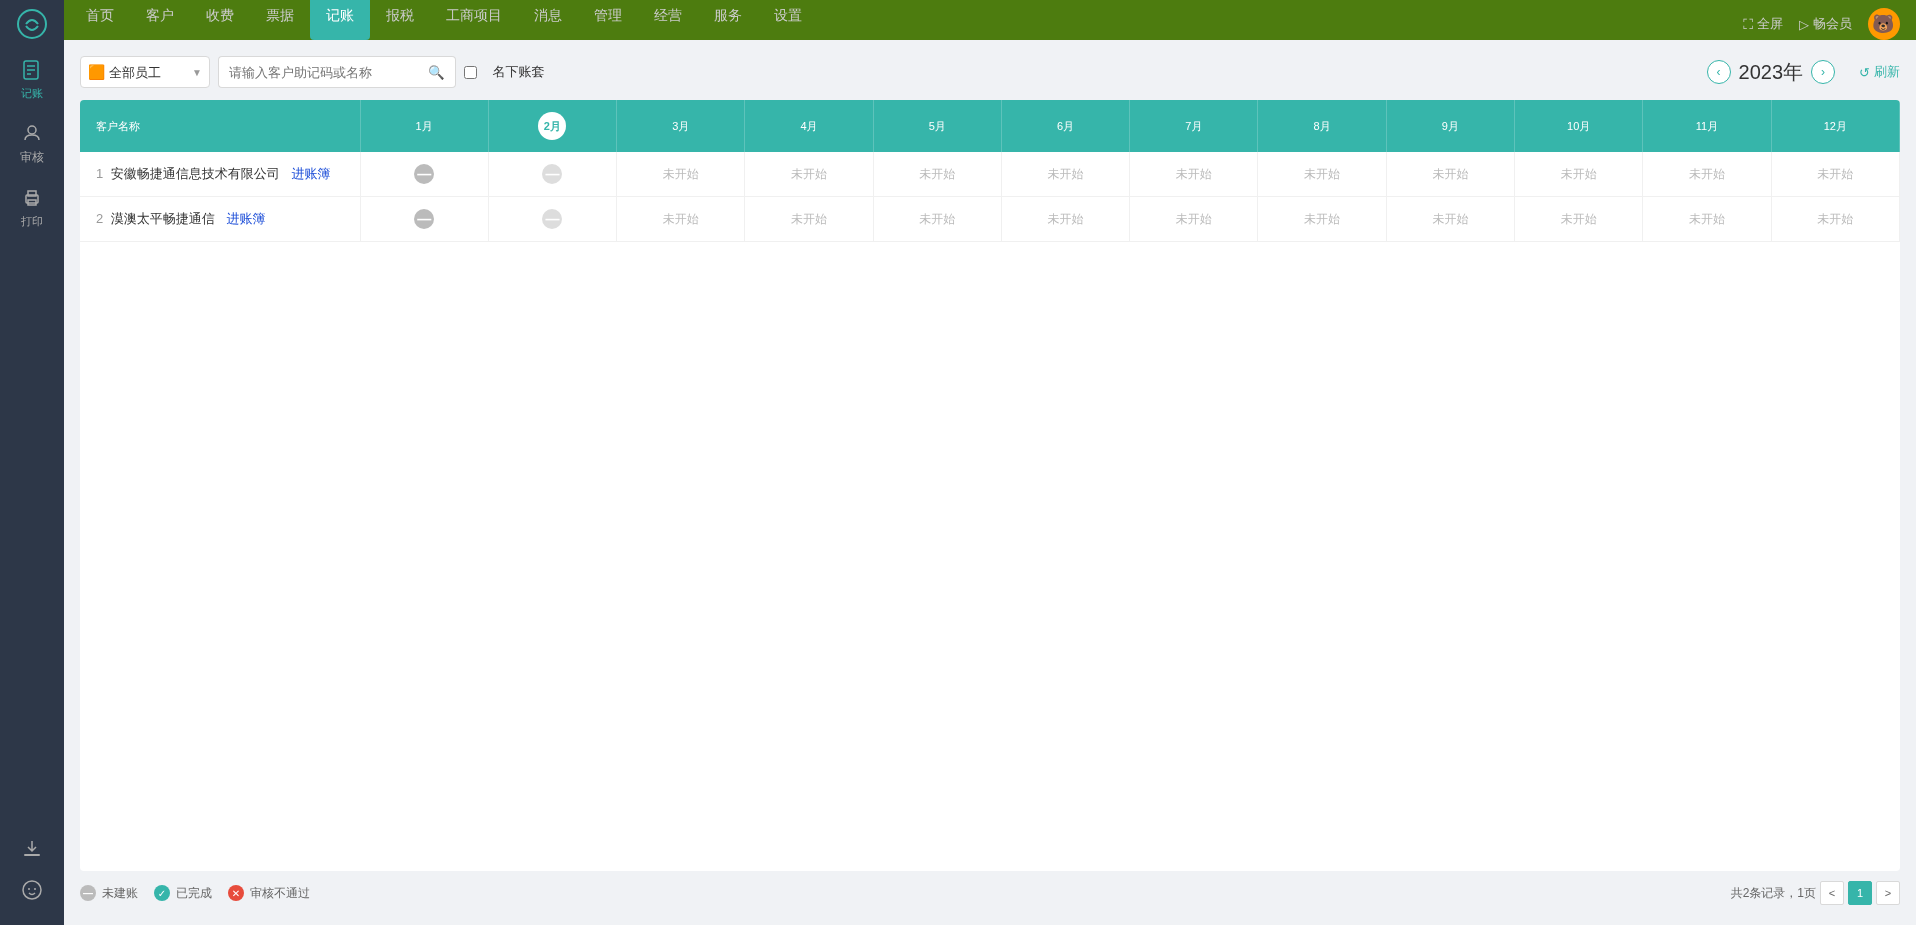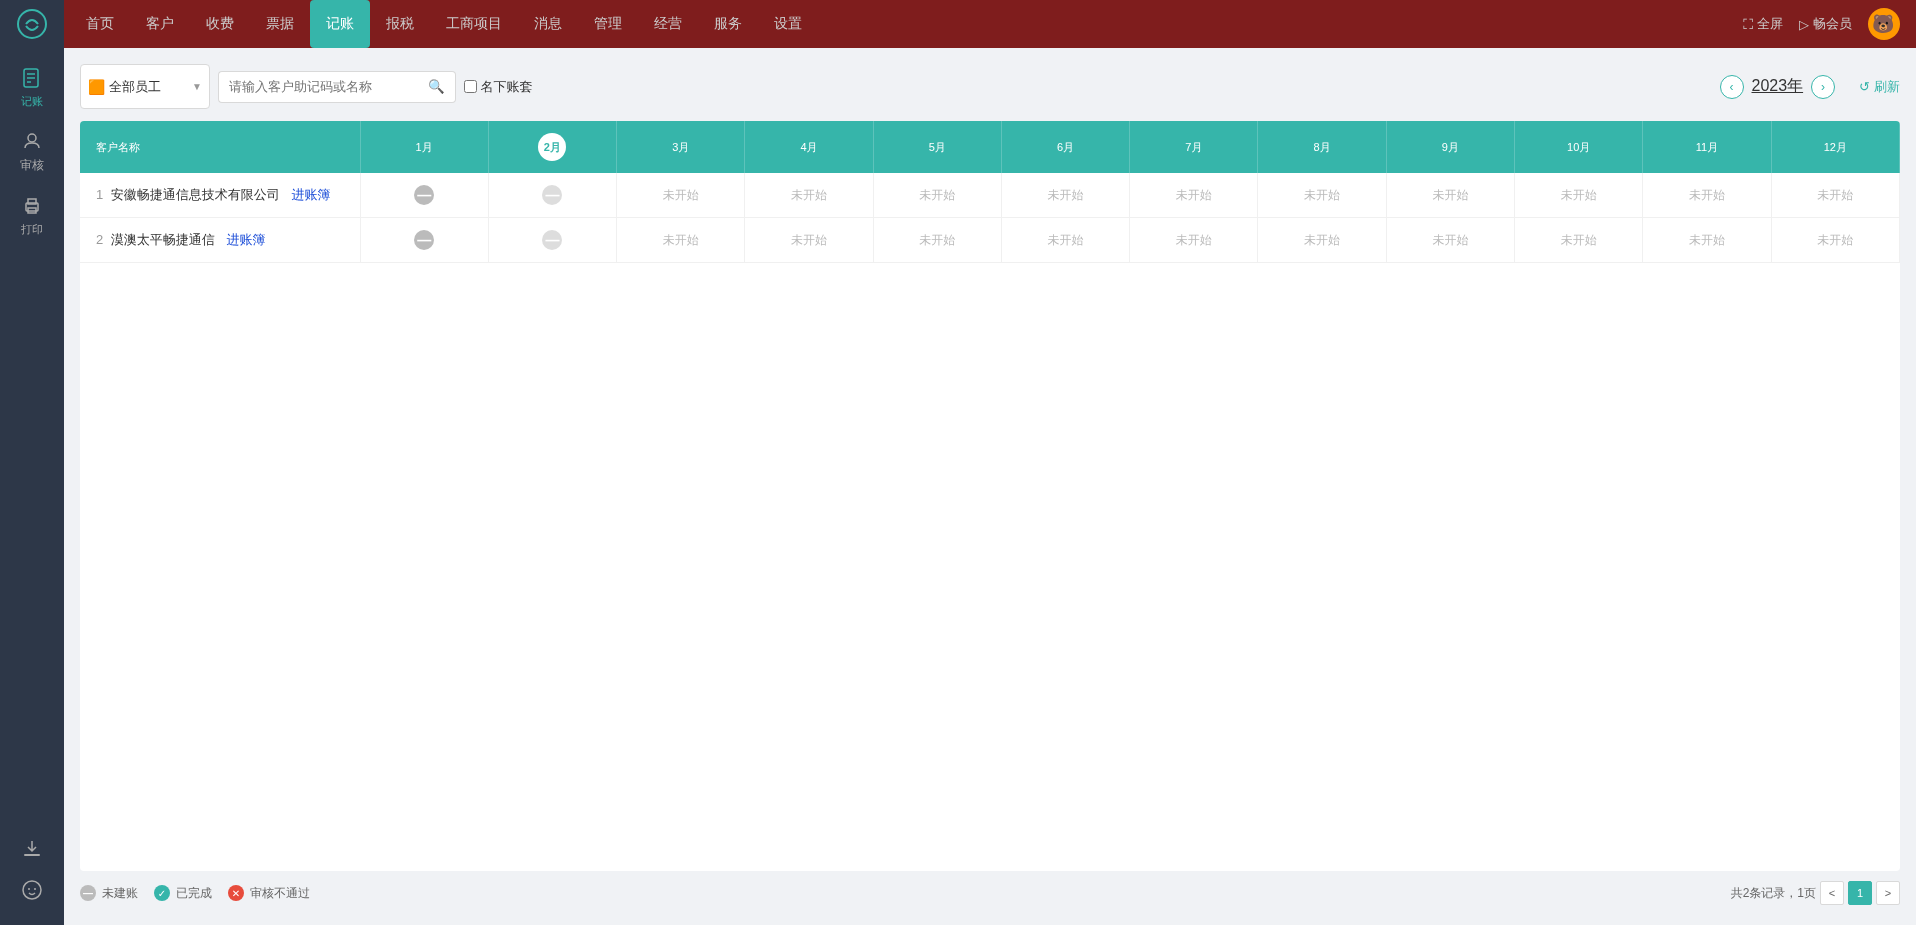--- a/index.html
+++ b/index.html
@@ -1,23 +1,23 @@
 <!DOCTYPE html>
 <html><head>
   <meta charset="utf-8">
   <style>
     * { box-sizing: border-box; margin: 0; padding: 0; }
     body { font-family: "Microsoft YaHei", "PingFang SC", sans-serif; font-size: 13px; background: #f0f2f5; display: flex; flex-direction: column; height: 100vh; overflow: hidden; }
 
     
     .top-nav {
-      background: #7f1d1d;
-      height: 48px;
-      display: flex;
-      align-items: center;
+      background: #4d7c0f;
+      height: 40px;
+      display: flex;
+      align-items: flex-end;
       padding: 0 0 0 70px;
       flex-shrink: 0;
       position: relative;
     }
     .top-nav-item {
       color: #ccc;
       padding: 0 16px;
       height: 48px;
       display: flex;
       align-items: center;
@@ -118,21 +118,21 @@
     }
     .select-wrapper {
       position: relative;
       display: flex;
       align-items: center;
     }
     .employee-select {
       background: #fff;
       border: 1px solid #d9d9d9;
       border-radius: 4px;
-      height: 45px;
+      height: 32px;
       padding: 0 8px 0 28px;
       font-size: 13px;
       color: #333;
       appearance: none;
       cursor: pointer;
       min-width: 130px;
     }
     .employee-icon {
       position: absolute;
       left: 8px;
@@ -165,21 +165,21 @@
       padding: 0 10px;
       background: #fff;
       cursor: pointer;
       display: flex;
       align-items: center;
       color: #666;
     }
     .checkbox-label {
       display: flex;
       align-items: center;
-      gap: 4px;
+      gap: 16px;
       font-size: 13px;
       color: #333;
       cursor: pointer;
     }
     .year-nav {
       display: flex;
       align-items: center;
       gap: 8px;
       margin-left: auto;
     }
@@ -190,24 +190,23 @@
       border: 1px solid #36b5aa;
       background: #fff;
       color: #36b5aa;
       cursor: pointer;
       display: flex;
       align-items: center;
       justify-content: center;
       font-size: 12px;
     }
     .year-text {
-      font-size: 16px;
+      font-size: 20px;
       color: #333;
       font-weight: 500;
-      text-decoration: underline;
     }
     .refresh-btn {
       background: none;
       border: none;
       color: #36b5aa;
       cursor: pointer;
       display: flex;
       align-items: center;
       gap: 4px;
       font-size: 13px;

